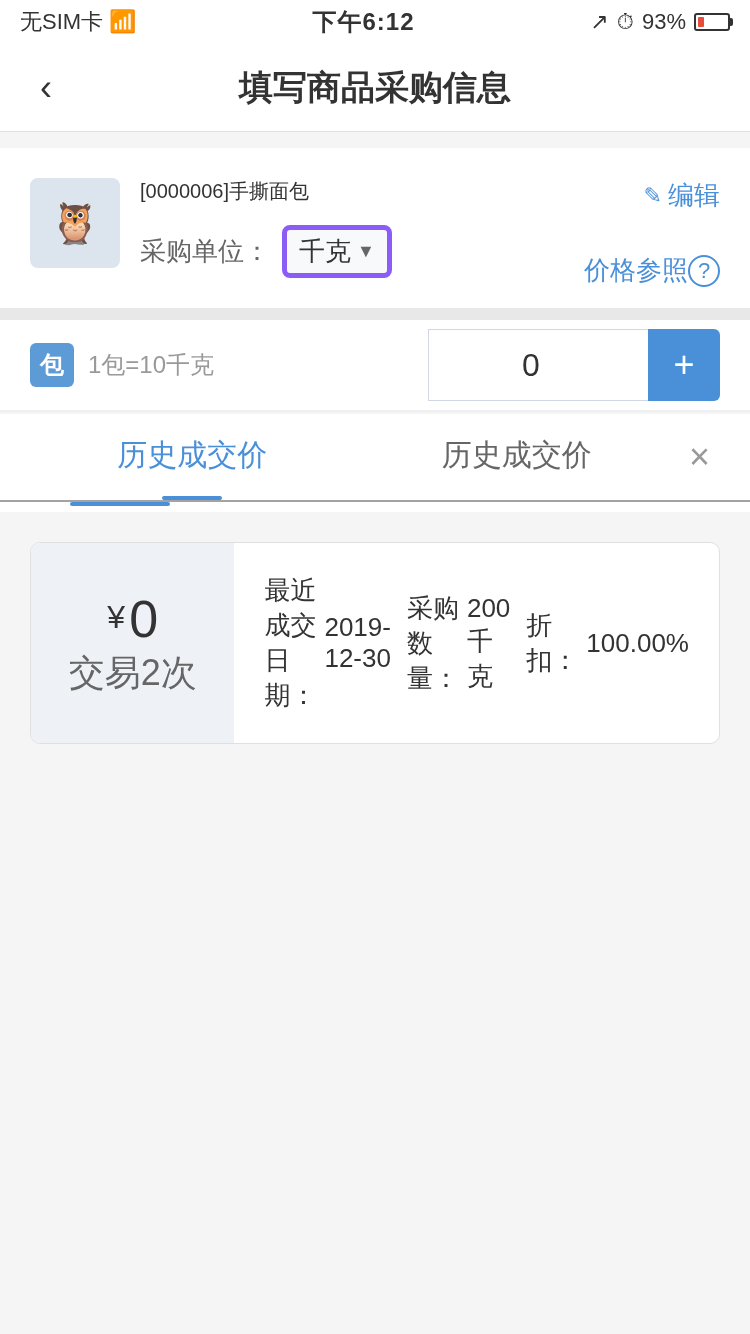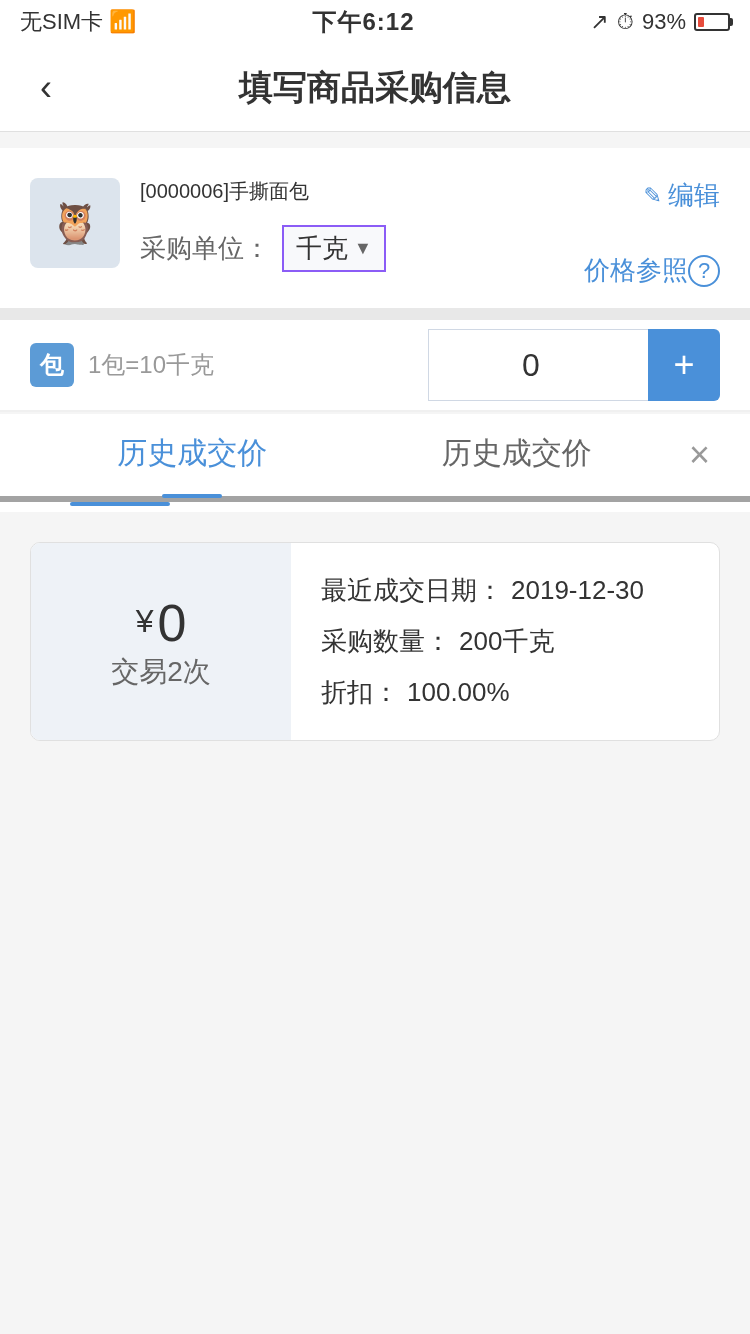--- a/index.html
+++ b/index.html
@@ -142,22 +142,22 @@
     .product-unit-row {
       display: flex;
       align-items: center;
       gap: 12px;
       font-size: 26px;
       color: #666;
     }
     .unit-dropdown {
       display: inline-flex;
       align-items: center;
-      border: 2px solid #8b5cf6;
-      border-radius: 0;
+      border: 5px solid #8b5cf6;
+      border-radius: 8px;
       padding: 4px 12px;
       font-size: 26px;
       color: #333;
       gap: 6px;
       background: #f8f9fb;
     }
     .dropdown-arrow {
       font-size: 18px;
       color: #666;
     }
@@ -248,21 +248,21 @@
       border-radius: 0 6px 6px 0;
     }
 
     
     .tab-bar {
       background: #fff;
       display: flex;
       align-items: center;
       padding: 0 30px;
       height: 88px;
-      border-bottom: 6px solid #a3a3a3;
+      border-bottom: 2px solid #a3a3a3;
       position: relative;
       margin-top: 2px;
     }
     .tab-item {
       flex: 1;
       text-align: center;
       font-size: 30px;
       color: #666;
       cursor: pointer;
       padding-bottom: 4px;
@@ -335,29 +335,29 @@
       font-weight: 500;
       display: flex;
       align-items: flex-start;
     }
     .price-symbol {
       font-size: 32px;
       margin-top: 10px;
       margin-right: 4px;
     }
     .history-trades {
-      font-size: 28px;
+      font-size: 36px;
       color: #666;
       margin-top: 0;
     }
     .history-right {
       flex: 1;
       padding: 30px 30px;
       display: flex;
-      flex-direction: column;
+      flex-direction: row;
       gap: 16px;
     }
     .history-detail-row {
       font-size: 26px;
       color: #333;
       display: flex;
       align-items: center;
       gap: 8px;
     }
     .detail-label {

